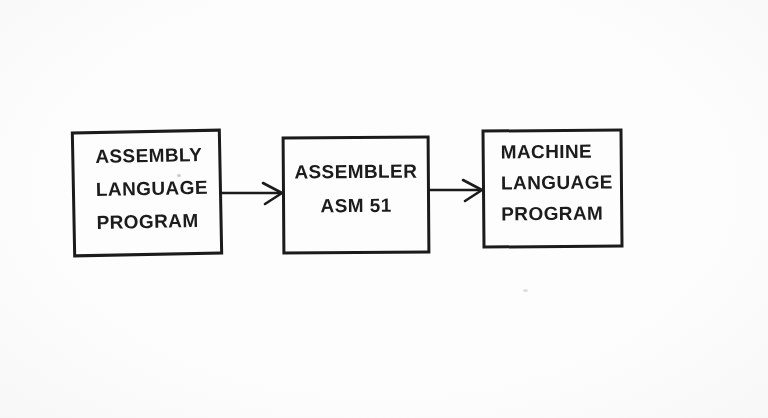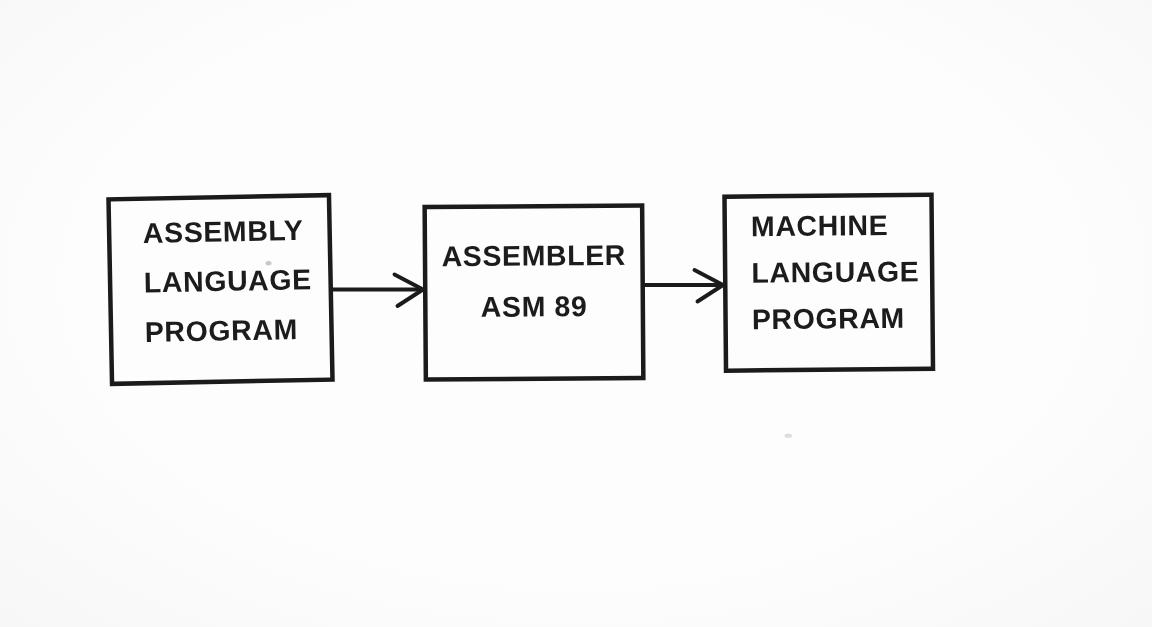--- a/index.html
+++ b/index.html
@@ -79,21 +79,21 @@
     <div class="line">PROGRAM</div>
   </div>
 
   <svg class="arrow arrow-1" width="68" height="28" viewBox="0 0 68 28">
     <line x1="1" y1="14" x2="60" y2="14"></line>
     <polyline points="43,4 62,14 45,25"></polyline>
   </svg>
 
   <div class="node node-2">
     <div class="line">ASSEMBLER</div>
-    <div class="line">ASM 89</div>
+    <div class="line">ASM 51</div>
   </div>
 
   <svg class="arrow arrow-2" width="60" height="28" viewBox="0 0 60 28">
     <line x1="1" y1="14" x2="52" y2="14"></line>
     <polyline points="35,4 54,14 37,25"></polyline>
   </svg>
 
   <div class="node node-3">
     <div class="line">MACHINE</div>
     <div class="line">LANGUAGE</div>

